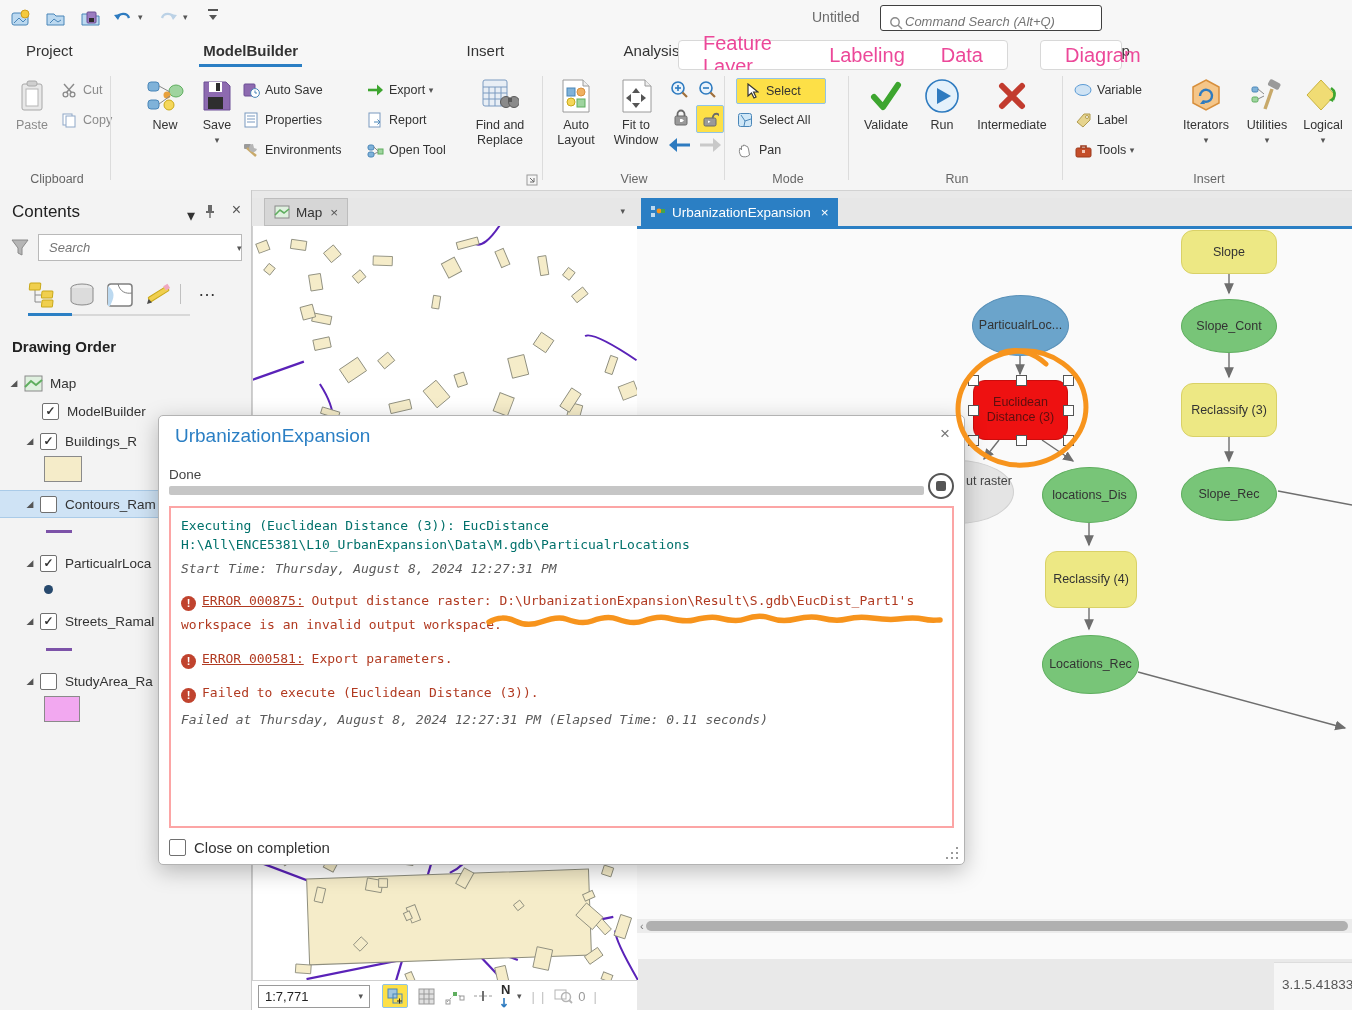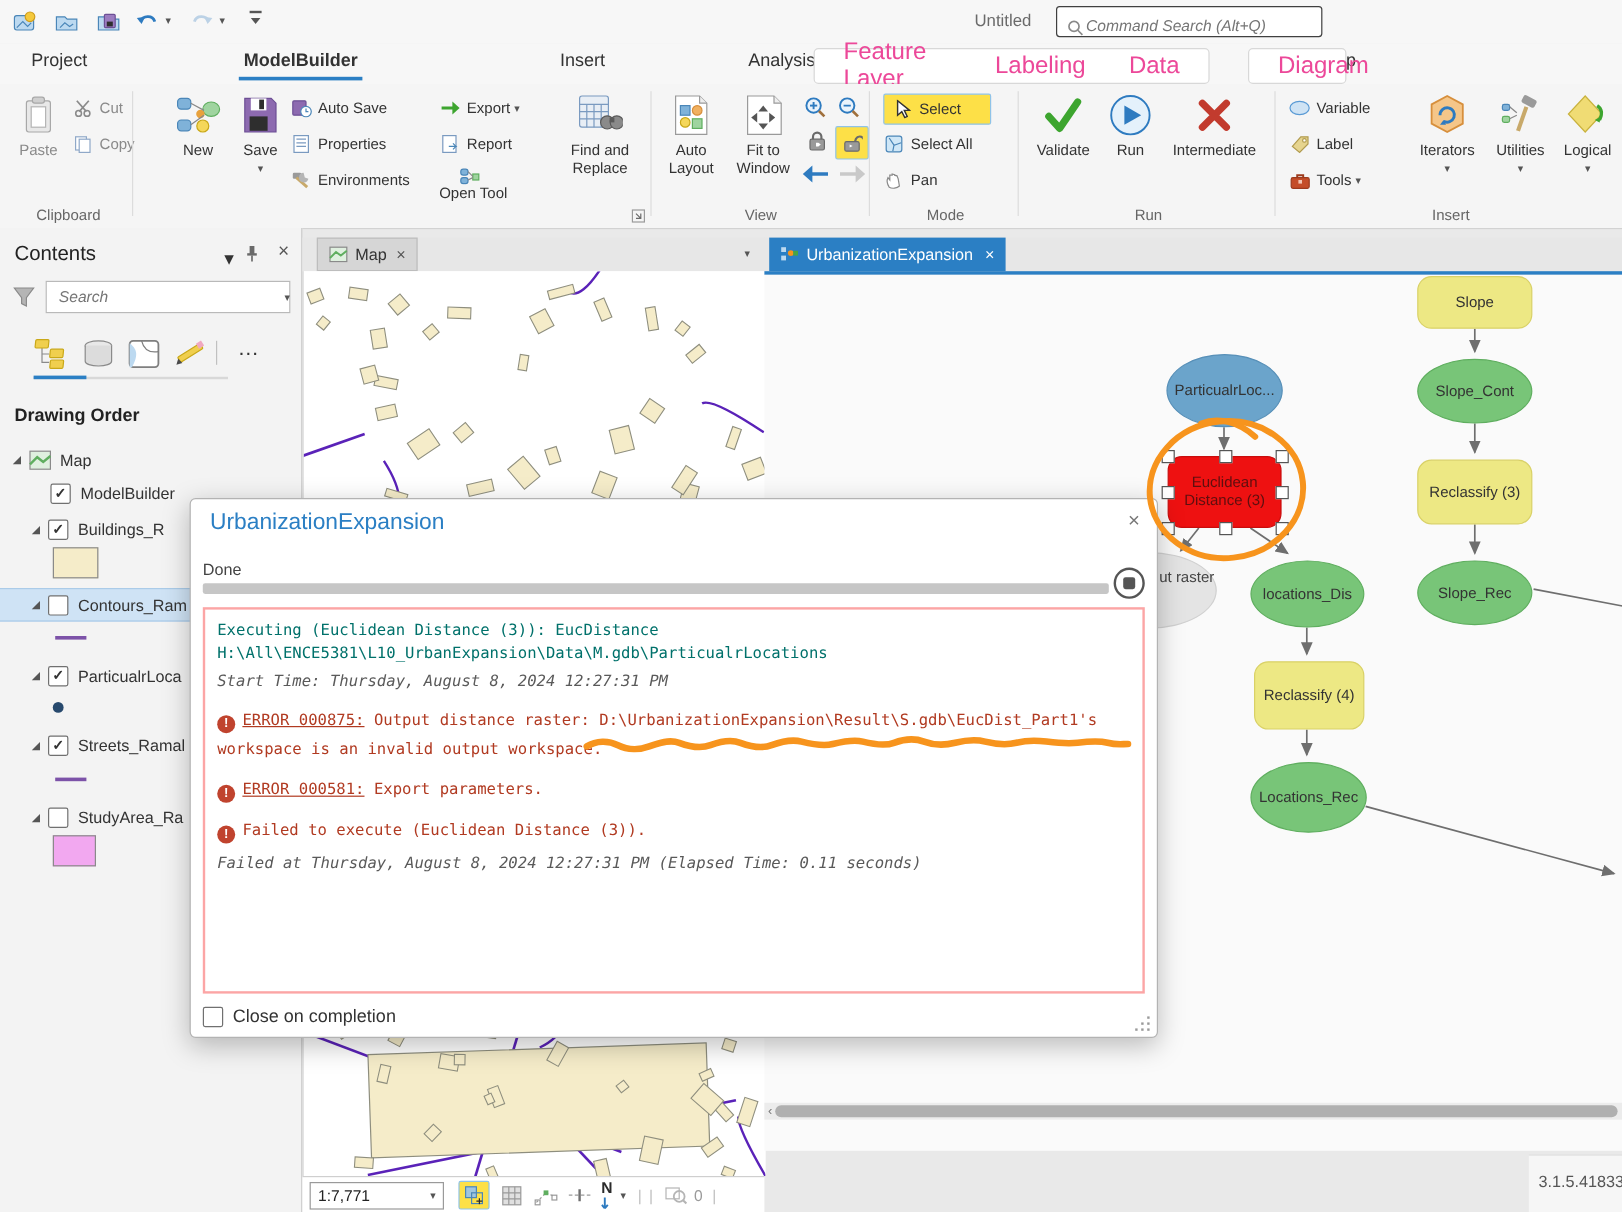--- a/index.html
+++ b/index.html
@@ -282,21 +282,21 @@
       </div>
       <div class="sbtn" style="left:252px;top:38px;">
         <span class="ic">
             <svg width="16" height="16">
               <rect x="2" y="1" width="11" height="14" fill="#fff" stroke="#7a9ac0"></rect>
               <path d="M7 10 h6 l-2.5 -2.5 M13 10 l-2.5 2.5" stroke="#4a86b8" fill="none"></path>
             </svg>
           </span>
         <span>Report</span>
       </div>
-      <div class="sbtn" style="left:252px;top:68px;flex-direction:column;">
+      <div class="sbtn" style="left:252px;top:68px;">
         <span class="ic">
             <svg width="17" height="16">
               <rect x="1" y="3" width="6" height="5" rx="2" fill="#7fb2d9" stroke="#4a86b8"></rect>
               <rect x="1" y="10" width="6" height="5" rx="2" fill="#7fb2d9" stroke="#4a86b8"></rect>
               <rect x="11" y="7" width="5" height="5" fill="#9fd49f" stroke="#5fae5f"></rect>
               <line x1="7" y1="5" x2="11" y2="9" stroke="#888"></line>
               <line x1="7" y1="12" x2="11" y2="10" stroke="#888"></line>
             </svg>
           </span>
         <span>Open Tool</span>

